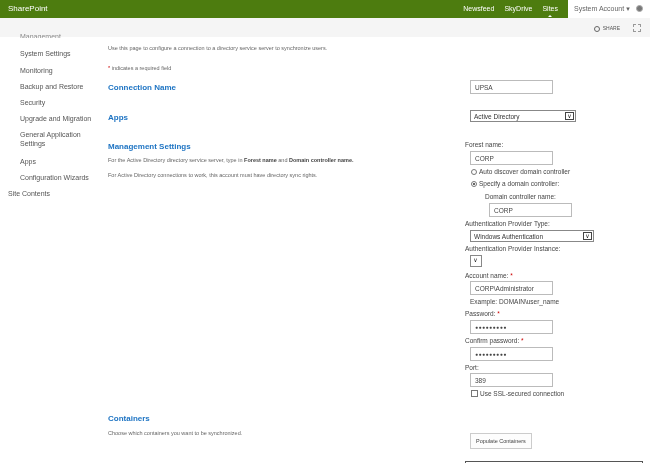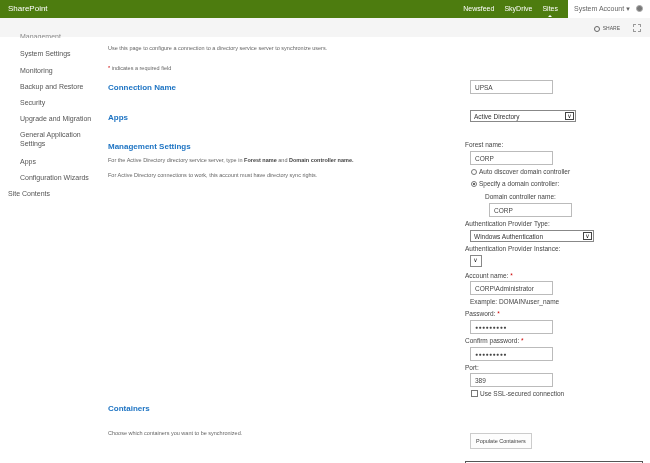--- a/index.html
+++ b/index.html
@@ -75,21 +75,21 @@
 
 <div class="desc" style="left:108px; top:45px;">Use this page to configure a connection to a directory service server to synchronize users.</div>
 <div class="desc" style="left:108px; top:65px;"><span class="req">*</span><span> indicates a required field</span></div>
 
 <div class="sec-title" style="left:108px; top:83px;">Connection Name</div>
 <div class="sec-title" style="left:108px; top:113px;">Apps</div>
 <div class="sec-title" style="left:108px; top:142px;">Management Settings</div>
 <div class="desc" style="left:108px; top:157px;"><span>For the Active Directory directory service server, type in </span><b>Forest name</b><span> and </span><b>Domain controller name.</b></div>
 <div class="desc" style="left:108px; top:172px;">For Active Directory connections to work, this account must have directory sync rights.</div>
 
-<div class="sec-title" style="left:108px; top:404px;text-align:center;">Containers</div>
+<div class="sec-title" style="left:108px; top:414px;text-align:center;">Containers</div>
 <div class="desc" style="left:108px; top:430px;">Choose which containers you want to be synchronized.</div>
 
 <div class="field" style="left:470px; top:80px; width:83px;">UPSA</div>
 
 <div class="select-field" style="left:470px; top:110px; width:106px;">
   <span>Active Directory</span>
   <span class="select-btn">∨</span>
 </div>
 
 <div class="lbl" style="left:465px; top:141px;">Forest name:</div>

